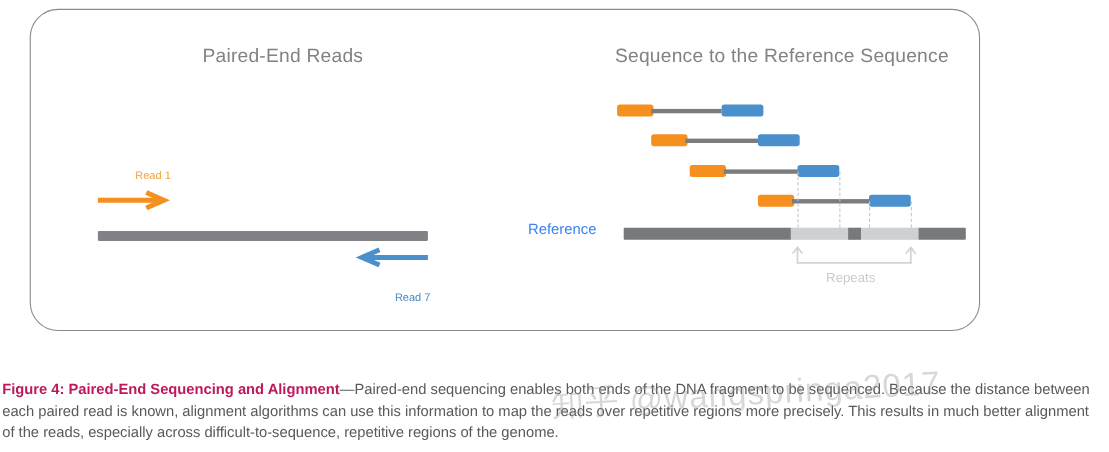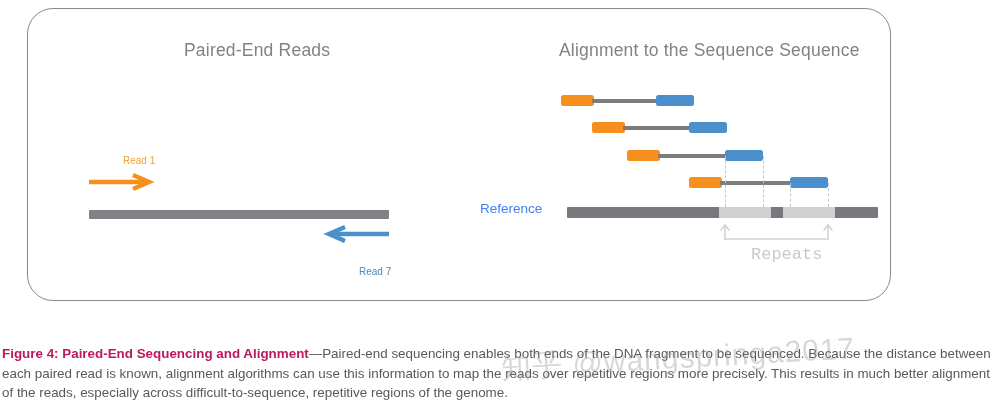--- a/index.html
+++ b/index.html
@@ -87,24 +87,23 @@
     top: 200px;
     font-size: 13.5px;
     color: #3b82f6;
     white-space: nowrap;
   }
 
   #repeats-label {
     position: absolute;
     left: 750px;
     top: 244px;
-    font-size: 17px;
+    font-size: 12px;
     color: #c9cacc;
     white-space: nowrap;
-    font-family: Liberation Mono, monospace;
   }
 
   
   .dashline {
     position: absolute;
     width: 0;
     border-left: 1px dashed #c6c7c9;
   }
 
   
@@ -141,21 +140,21 @@
     transform-origin: left top;
     pointer-events: none;
   }
 </style>
 </head>
 <body>
 
 <div id="figure-panel">
 
   <div class="panel-title" id="title-left">Paired-End Reads</div>
-  <div class="panel-title" id="title-right">Alignment to the  Sequence Sequence</div>
+  <div class="panel-title" id="title-right">Sequence to the  Reference Sequence</div>
 
   <div id="left-diagram">
 
     <div class="read-label" id="read1-label">Read 1</div>
 
     <svg class="svg-layer">
       <g>
         <line x1="61" y1="173" x2="116" y2="173" stroke="#f5901f" stroke-width="4.5" stroke-linecap="butt"></line>
         <polyline points="105,166 121,173 105,180" fill="none" stroke="#f5901f" stroke-width="4.5" stroke-linecap="butt" stroke-linejoin="miter"></polyline>
       </g>

